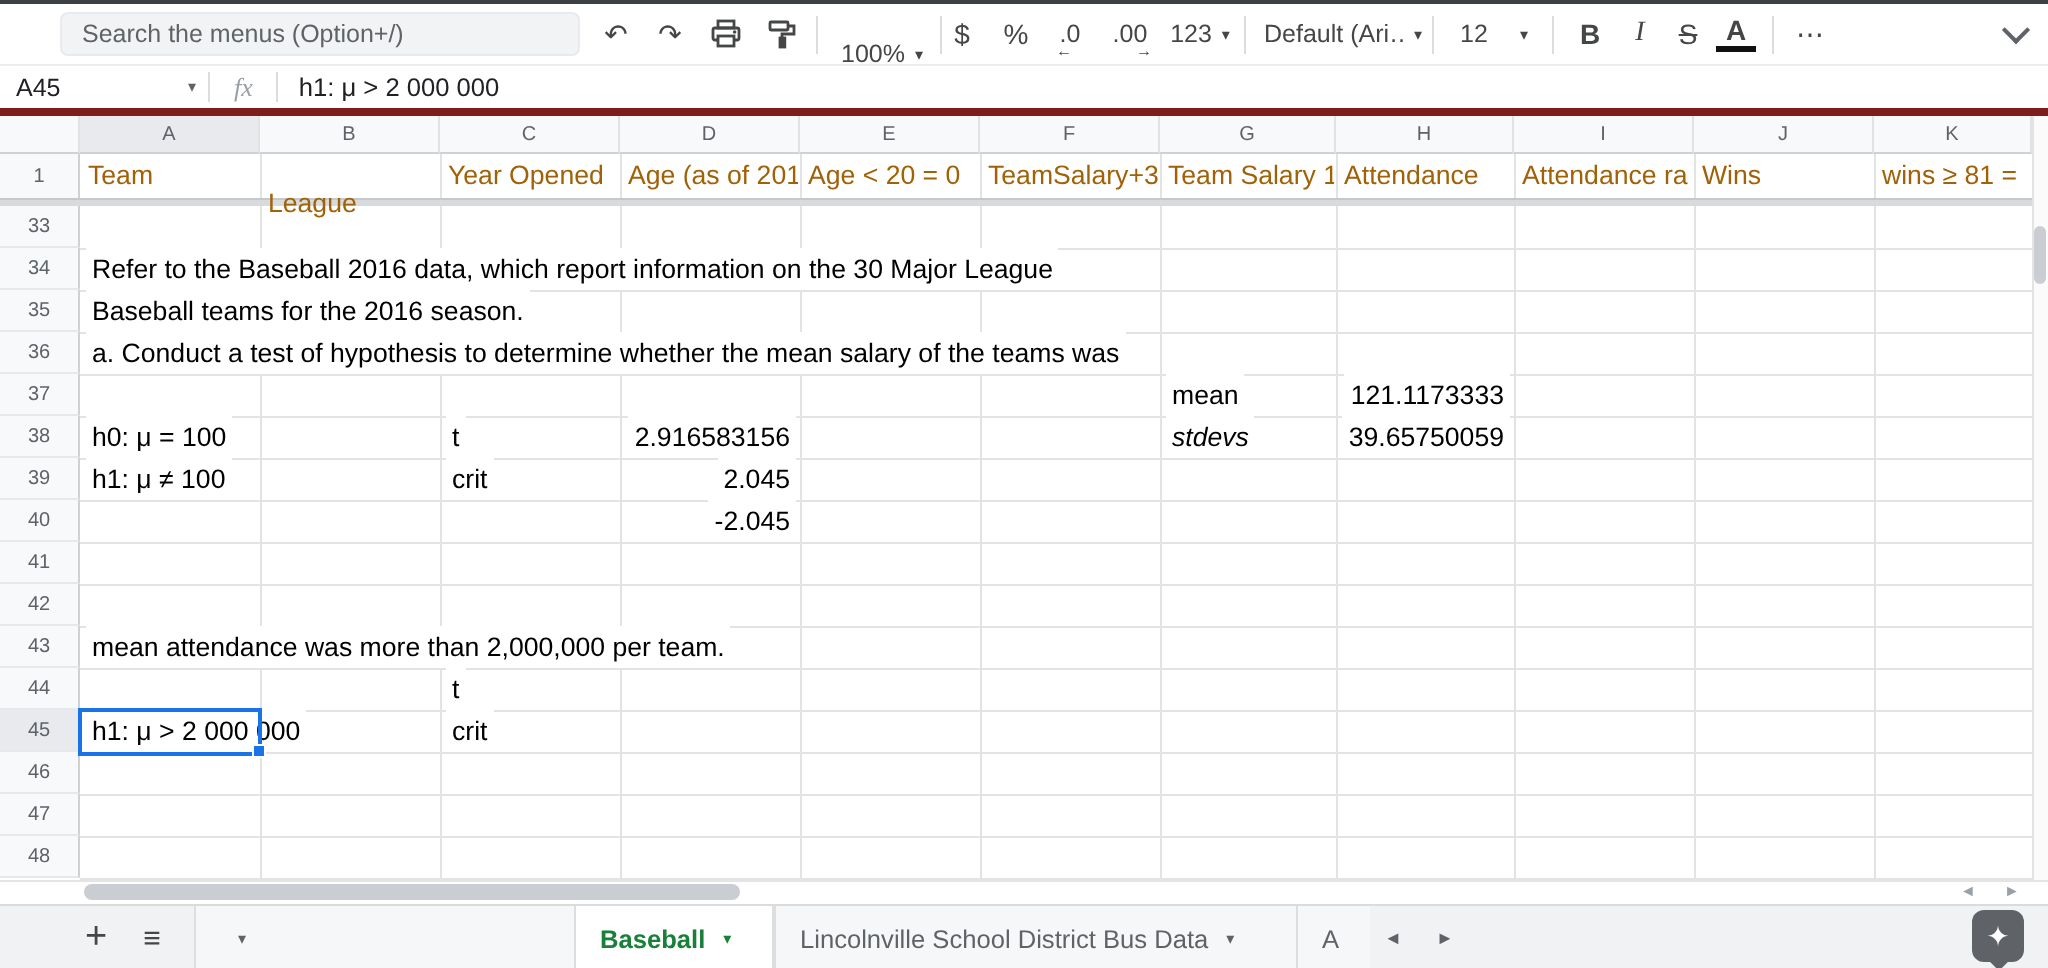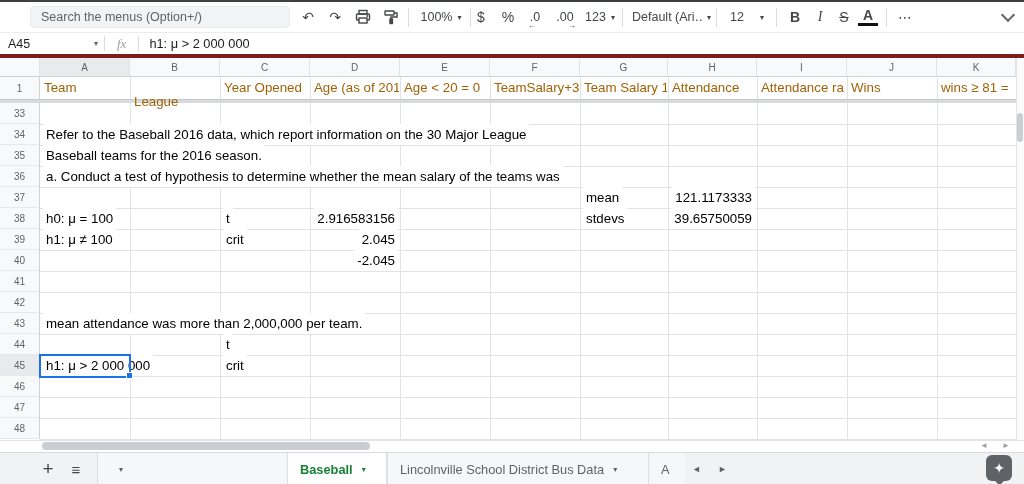--- a/index.html
+++ b/index.html
@@ -106,21 +106,21 @@
         <svg width="16" height="16" viewBox="0 0 16 16">
             <g fill="none" stroke="#444746" stroke-width="1.4">
         <rect x="2" y="2" width="9" height="4" rx="0.5"></rect>
               <path d="M11 4h3v4H8v2"></path>
         <rect x="7" y="10" width="2.4" height="4.5" fill="#444746"></rect>
             </g>
           </svg>
       </span>
     </div>
     <div class="abs tdiv" style="left:408px;"></div>
-    <div class="abs tbtn" style="left:414px;width:54px;">
+    <div class="abs tbtn" style="left:414px;width:54px;margin-top:10px;">
       <span class="tlabel">100%</span>
       <span class="ddarrow">▾</span>
     </div>
     <div class="abs tdiv" style="left:470px;"></div>
     <div class="abs tbtn" style="left:468px;width:26px;">$</div>
     <div class="abs tbtn" style="left:495px;width:26px;">%</div>
     <div class="abs tbtn" style="left:522px;width:26px;">
       <span class="tlabel">.0</span>
       <span class="subarrow" style="left:6px;">←</span>
     </div>
@@ -235,21 +235,21 @@
       <div class="abs rowhead" style="top: 397px; height: 21px;">47</div>
       <div class="abs rowhead" style="top: 418px; height: 21px;">48</div>
       <div class="abs cell-text" style="top: 124px; height: 21px; left: 43px;">Refer to the Baseball 2016 data, which report information on the 30 Major League</div>
       <div class="abs cell-text" style="top: 145px; height: 21px; left: 43px;">Baseball teams for the 2016 season.</div>
       <div class="abs cell-text" style="top: 166px; height: 21px; left: 43px;">a. Conduct a test of hypothesis to determine whether the mean salary of the teams was</div>
       <div class="abs cell-text" style="top: 187px; height: 21px; left: 583px;">mean</div>
       <div class="abs cell-text cell-right" style="top: 187px; height: 21px; right: 269px;">121.1173333</div>
       <div class="abs cell-text" style="top: 208px; height: 21px; left: 43px;">h0: μ = 100</div>
       <div class="abs cell-text" style="top: 208px; height: 21px; left: 223px;">t</div>
       <div class="abs cell-text cell-right" style="top: 208px; height: 21px; right: 626px;">2.916583156</div>
-      <div class="abs cell-text" style="top: 208px; height: 21px; left: 583px;">stdevs</div>
+      <div class="abs cell-text" style="top: 208px; height: 21px; left: 583px; font-style: italic;">stdevs</div>
       <div class="abs cell-text cell-right" style="top: 208px; height: 21px; right: 269px;">39.65750059</div>
       <div class="abs cell-text" style="top: 229px; height: 21px; left: 43px;">h1: μ ≠ 100</div>
       <div class="abs cell-text" style="top: 229px; height: 21px; left: 223px;">crit</div>
       <div class="abs cell-text cell-right" style="top: 229px; height: 21px; right: 626px;">2.045</div>
       <div class="abs cell-text cell-right" style="top: 250px; height: 21px; right: 626px;">-2.045</div>
       <div class="abs cell-text" style="top: 313px; height: 21px; left: 43px;">mean attendance was more than 2,000,000 per team.</div>
       <div class="abs cell-text" style="top: 334px; height: 21px; left: 223px;">t</div>
       <div class="abs cell-text" style="top: 355px; height: 21px; left: 43px;">h1: μ &gt; 2 000 000</div>
       <div class="abs cell-text" style="top: 355px; height: 21px; left: 223px;">crit</div>
       <div class="abs " id="sel-outline" style="left: 39px; top: 354px; width: 92px; height: 24px;"></div>

